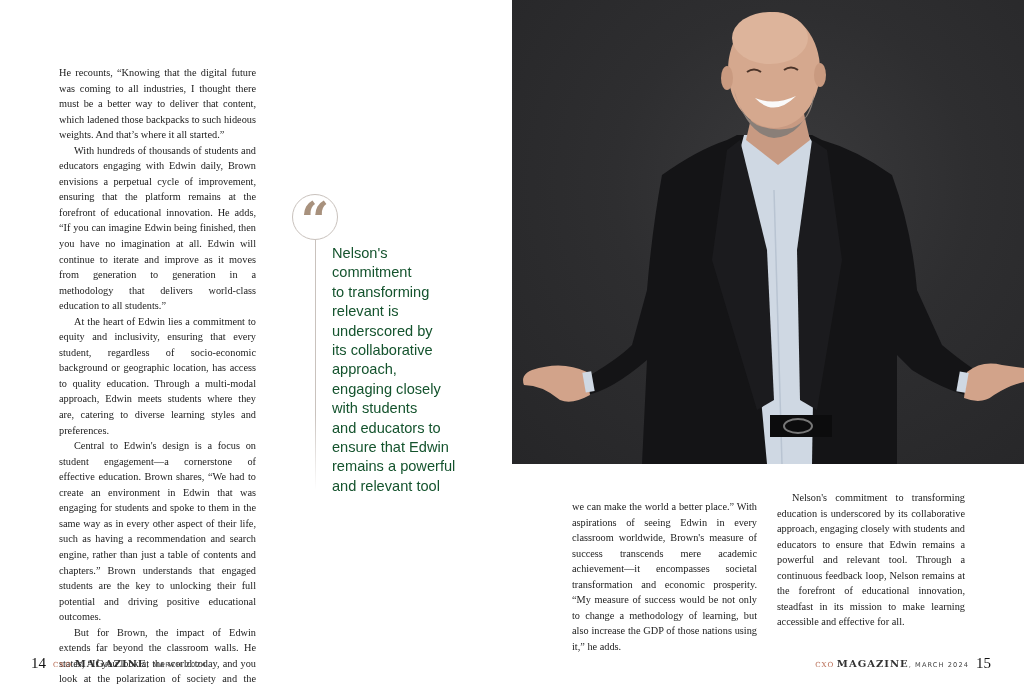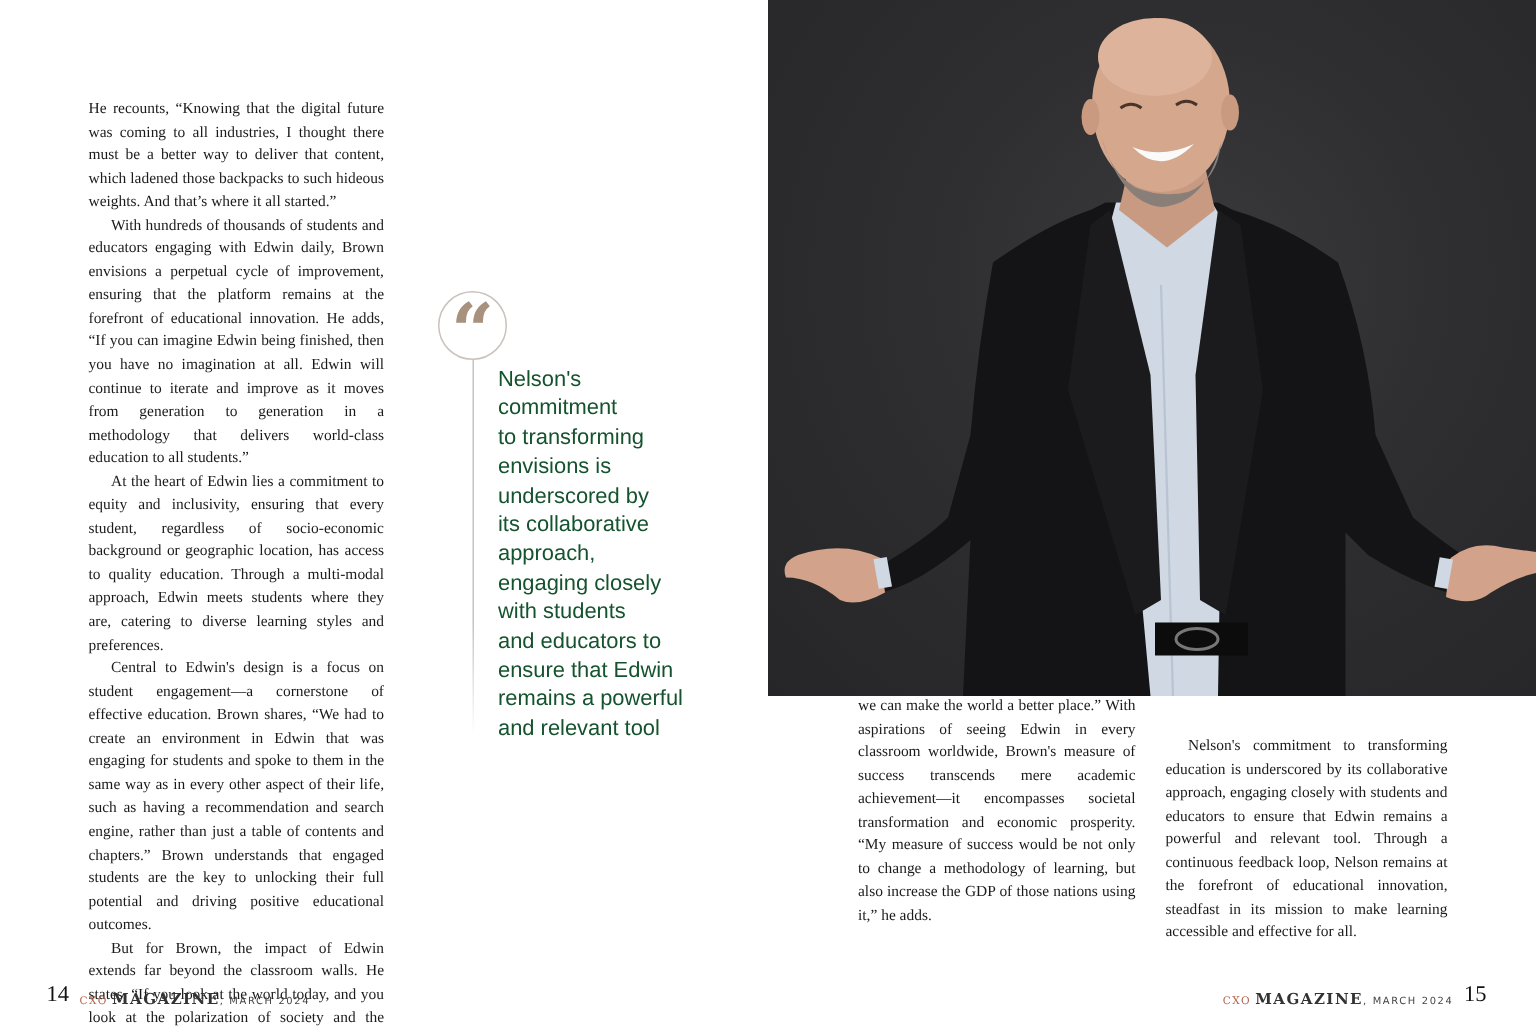--- a/index.html
+++ b/index.html
@@ -48,26 +48,26 @@
   .pq-text span { display: block; white-space: nowrap; }
 
   
   .photo {
     position: absolute; left: 0; top: 0; width: 512px; height: 464px;
     background: radial-gradient(ellipse at 55% 40%, #3a3a3c 0%, #2e2e30 45%, #262628 100%);
     overflow: hidden;
   }
   .photo svg { position: absolute; left: 0; top: 0; }
 
-  #col-mid { left: 60px; top: 463px; width: 185px; }
+  #col-mid { left: 60px; top: 499px; width: 185px; }
   #col-right { left: 265px; top: 490px; width: 188px; }
 
   
   .folio {
-    position: absolute; top: 655px; display: flex; align-items: flex-end; gap: 7px;
+    position: absolute; top: 655px; display: flex; align-items: center; gap: 7px;
     font-size: 7px; letter-spacing: 0.9px; color: #333;
   }
   .folio .num { font-size: 15px; letter-spacing: 0; color: #111; font-family: "Liberation Serif", serif; }
   .folio .brand-cxo { color: #b5654c; font-family: "DejaVu Serif", serif; font-size: 7px; letter-spacing: 1px; }
   .folio .brand-mag { font-weight: bold; font-family: "DejaVu Serif", serif; font-size: 10px; letter-spacing: 1px; }
   .folio .date { font-family: "DejaVu Sans", sans-serif; font-size: 6.6px; letter-spacing: 1.1px; color: #444; }
   #folio-left { left: 31px; }
   #folio-right { right: 33px; }
 </style>
 </head>
@@ -85,21 +85,21 @@
     </div>
 
     <div class="pullquote">
       <div class="pq-circle"></div>
       <div class="pq-marks">“</div>
       <div class="pq-rule"></div>
       <div class="pq-text">
         <span>Nelson's</span>
         <span>commitment</span>
         <span>to transforming</span>
-        <span>envisions is</span>
+        <span>relevant is</span>
         <span>underscored by</span>
         <span>its collaborative</span>
         <span>approach,</span>
         <span>engaging closely</span>
         <span>with students</span>
         <span>and educators to</span>
         <span>ensure that Edwin</span>
         <span>remains a powerful</span>
         <span>and relevant tool</span>
       </div>

